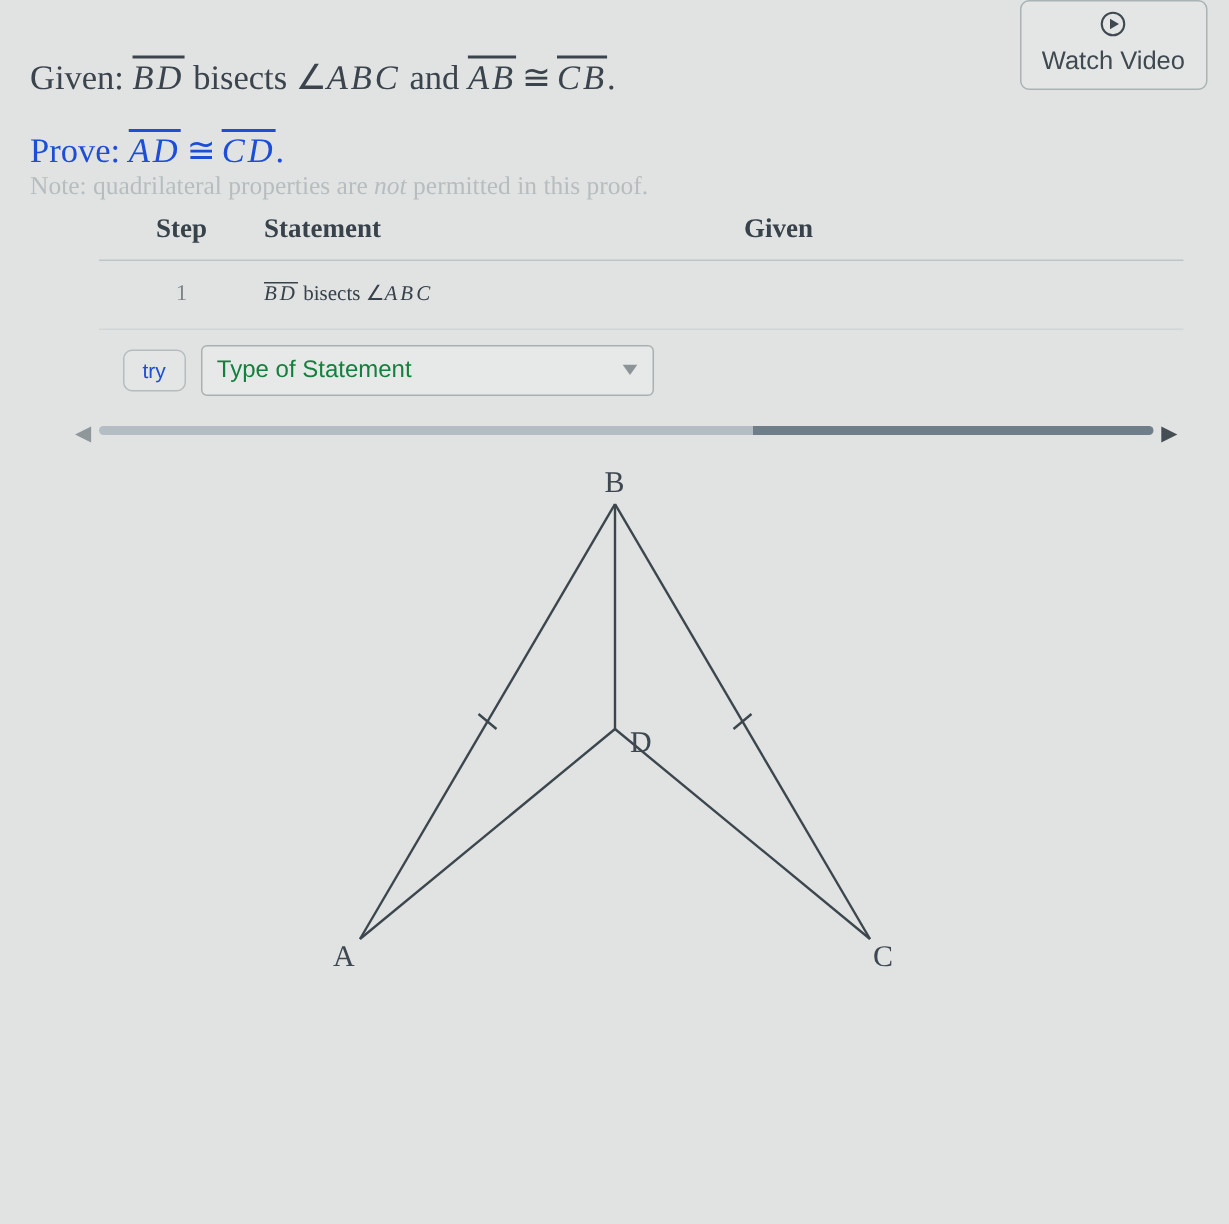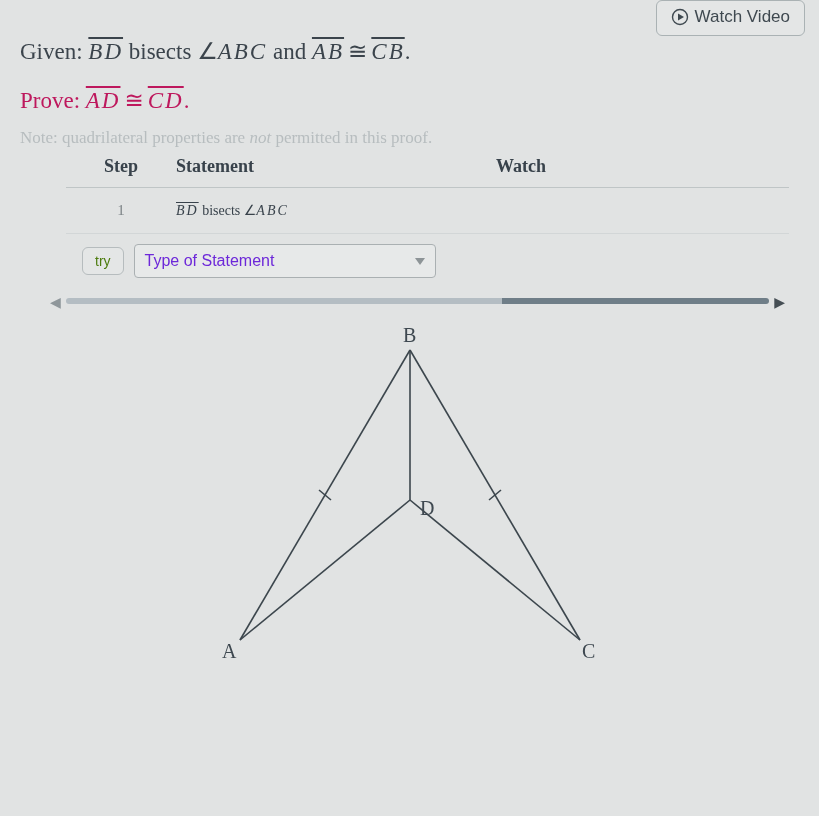--- a/index.html
+++ b/index.html
@@ -18,34 +18,34 @@
     border: 1px solid #aab2b4;
     border-radius: 6px;
     padding: 6px 14px 8px 14px;
     font-family: -apple-system, Helvetica, Arial, sans-serif;
     font-size: 17px;
     color: #3f4950;
     background: #e4e6e6;
     display: flex;
     align-items: center;
     gap: 6px;
+    flex-direction: column;
   }
   .watch-video .icon { display:inline-flex; }
   .content {
     padding: 38px 20px 0 20px;
   }
   .problem-line {
     font-size: 23px;
     color: #3b444c;
     margin-bottom: 22px;
   }
   .problem-line2 {
     font-size: 23px;
-    color: #be185d;
-    margin-bottom: 14px;
+    color: #1d4ed8;
   }
   .note {
     font-size: 17px;
     color: #b7bdbf;
     margin-bottom: 8px;
   }
   .note em { font-style: italic; }
   .overline {
     text-decoration: overline;
     font-style: italic;
@@ -84,35 +84,35 @@
     align-items: center;
     padding: 10px 0 14px 0;
     gap: 10px;
   }
   .try-btn {
     border: 1px solid #b6bcbe;
     border-radius: 6px;
     background: #e4e6e6;
     font-family: -apple-system, Helvetica, Arial, sans-serif;
     font-size: 14px;
-    color: #4d7c0f;
+    color: #1d4ed8;
     padding: 5px 12px;
     margin-left: 16px;
   }
   .type-select {
     border: 1px solid #aab0b2;
     border-radius: 4px;
     background: #e7e9e9;
     width: 302px;
     height: 34px;
     display: flex;
     align-items: center;
     justify-content: space-between;
     padding: 0 10px;
-    color: #6d28d9;
+    color: #15803d;
     font-family: -apple-system, Helvetica, Arial, sans-serif;
     font-size: 16px;
   }
   .scroll-track {
     position: relative;
     height: 12px;
     margin: 2px 0 0 0;
   }
   .scroll-track .line {
     position: absolute;
@@ -160,21 +160,21 @@
 
   <p class="note">
     <span>Note: quadrilateral properties are </span><em>not</em><span> permitted in this proof.</span>
   </p>
 
   <div class="table-wrap">
     <div class="proof-table">
       <div class="thead">
         <div class="col-step">Step</div>
         <div class="col-statement">Statement</div>
-        <div class="col-reason">Watch</div>
+        <div class="col-reason">Given</div>
       </div>
       <div class="trow">
         <div class="col-step">1</div>
         <div class="col-statement">
           <div>
             <span class="overline">BD</span><span> bisects </span><span class="angle">∠</span><span class="mi">ABC</span>
           </div>
         </div>
       </div>
       <div class="footer-row">

